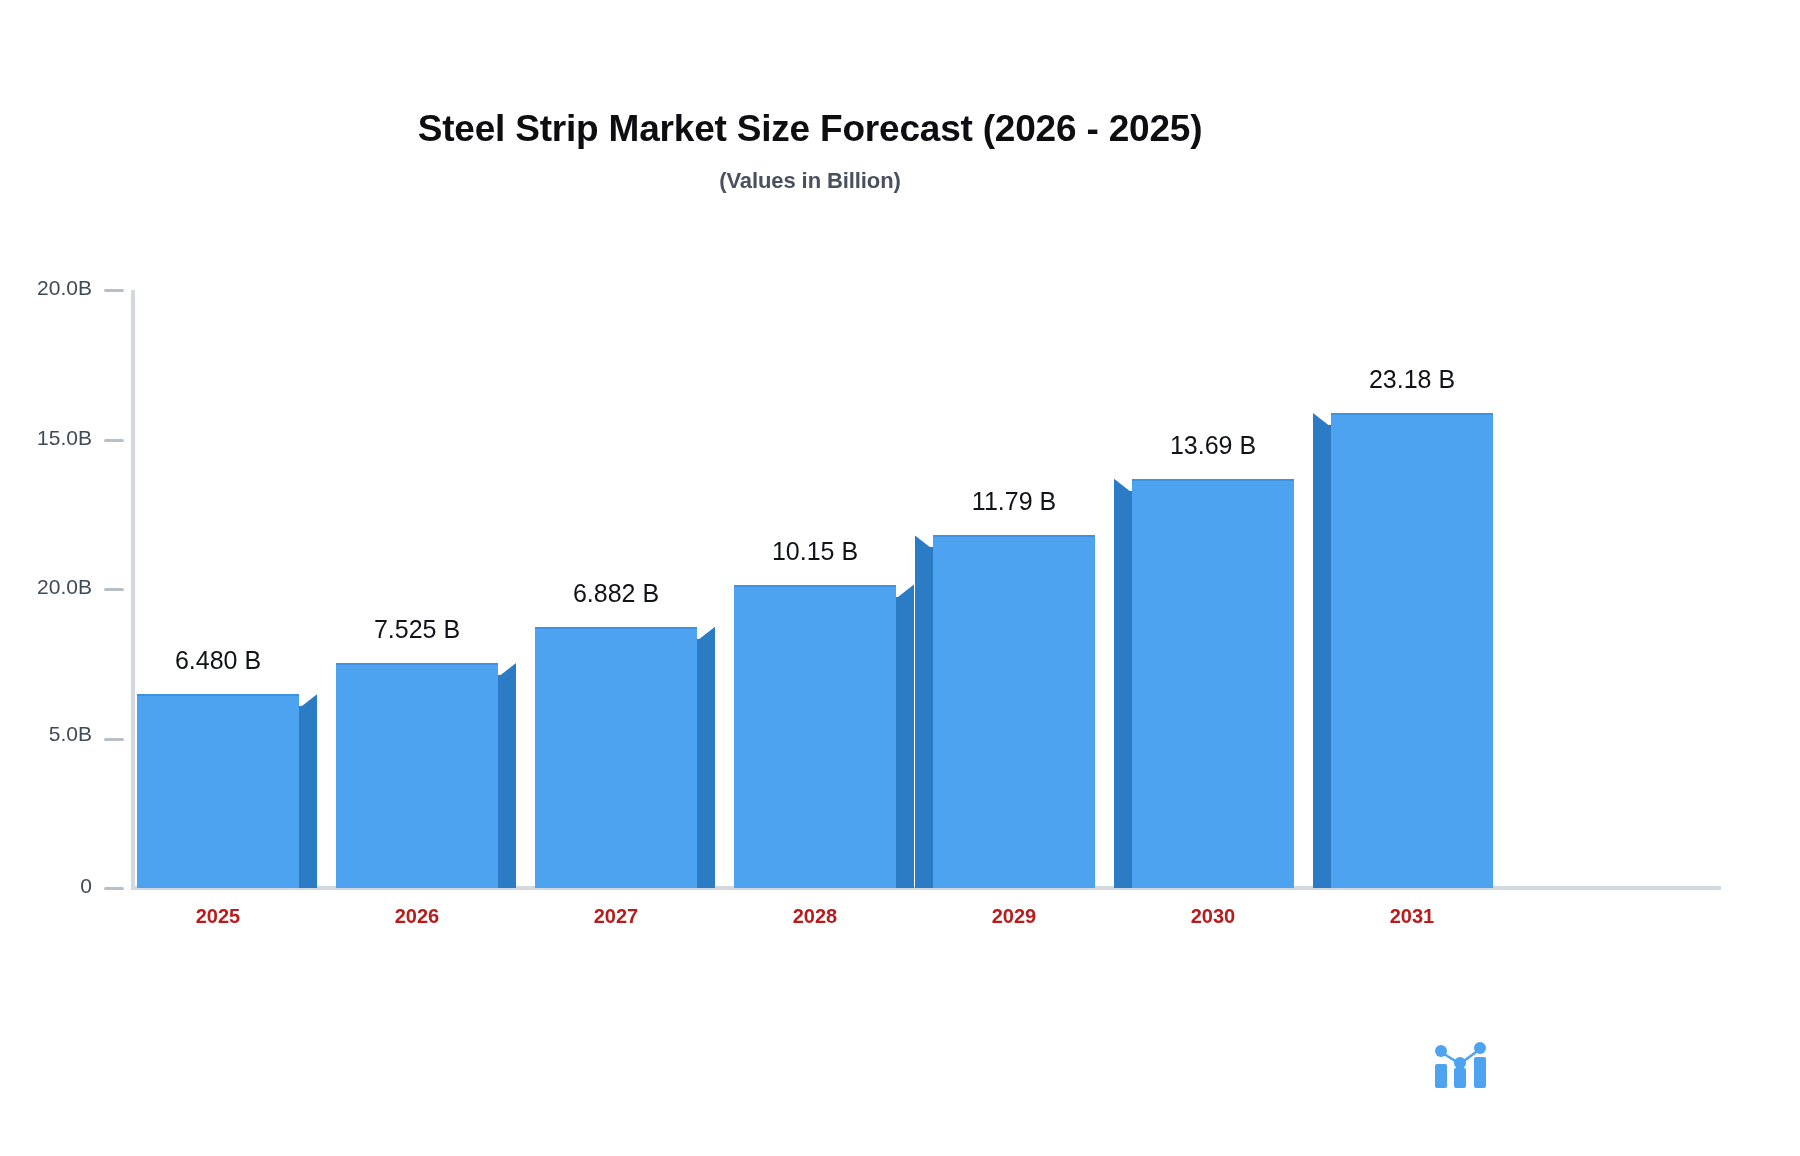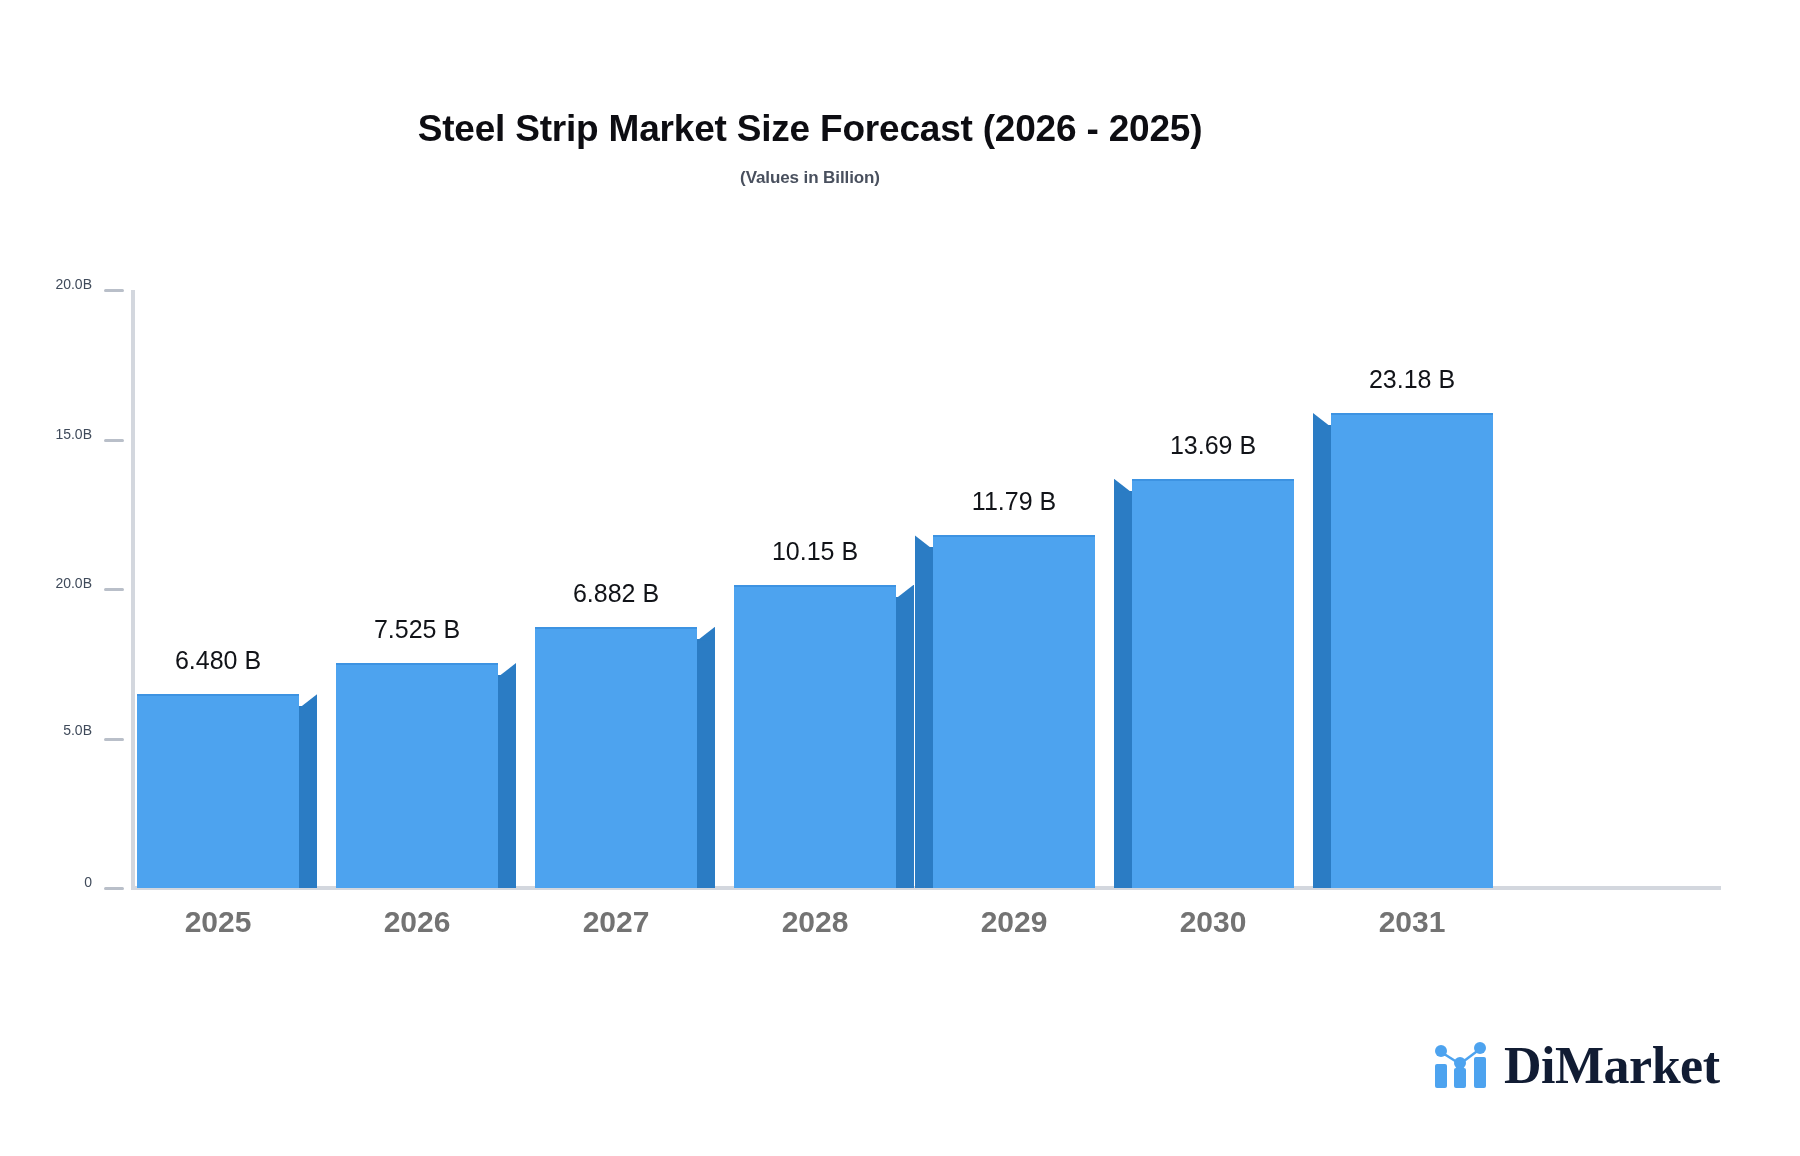--- a/index.html
+++ b/index.html
@@ -32,21 +32,21 @@
     letter-spacing: -0.2px;
     white-space: nowrap;
   }
 
   #chart-subtitle {
     position: absolute;
     left: 0;
     top: 168px;
     width: 1620px;
     text-align: center;
-    font-size: 17px;
+    font-size: 22px;
     font-weight: 600;
     color: #49505e;
     letter-spacing: -0.1px;
     white-space: nowrap;
   }
 
   
   #cagr-badge {
     position: absolute;
     left: 786px;
@@ -71,21 +71,21 @@
     left: 0;
     top: 0;
     width: 1800px;
     height: 1156px;
   }
 
   .y-tick-label {
     position: absolute;
     right: 1712px;           
     text-align: left;
-    font-size: 14px;
+    font-size: 21px;
     color: #3f4a5a;
     white-space: nowrap;
   }
 
   .y-tick-dash {
     position: absolute;
     left: 104px;
     width: 20px;
     height: 3px;
     background: #b9bfc9;
@@ -148,23 +148,23 @@
     font-size: 25px;
     font-weight: 400;
     color: #111318;
     white-space: nowrap;
   }
 
   .x-tick-label {
     position: absolute;
     top: 905px;
     text-align: center;
-    font-size: 30px;
+    font-size: 20px;
     font-weight: 600;
-    color: #737373;
+    color: #b91c1c;
     white-space: nowrap;
   }
 
   
   #logo {
     position: absolute;
     left: 1432px;
     top: 1038px;
     display: flex;
     align-items: center;
@@ -263,16 +263,15 @@
         <line x1="9" y1="14" x2="28" y2="26" stroke="#4da3ef" stroke-width="2.5"></line>
         <line x1="28" y1="26" x2="48" y2="11" stroke="#4da3ef" stroke-width="2.5"></line>
         <rect x="3" y="26" width="12" height="24" rx="2" fill="#4da3ef"></rect>
         <rect x="22" y="30" width="12" height="20" rx="2" fill="#4da3ef"></rect>
         <rect x="42" y="19" width="12" height="31" rx="2" fill="#4da3ef"></rect>
         <circle cx="9" cy="13" r="6" fill="#4da3ef"></circle>
         <circle cx="28" cy="25" r="6" fill="#4da3ef"></circle>
         <circle cx="48" cy="10" r="6" fill="#4da3ef"></circle>
       </svg>
     </span>
-    <span id="logo-text">DiMarket</span>
   </div>
 
 </div>
 
 </body></html>

